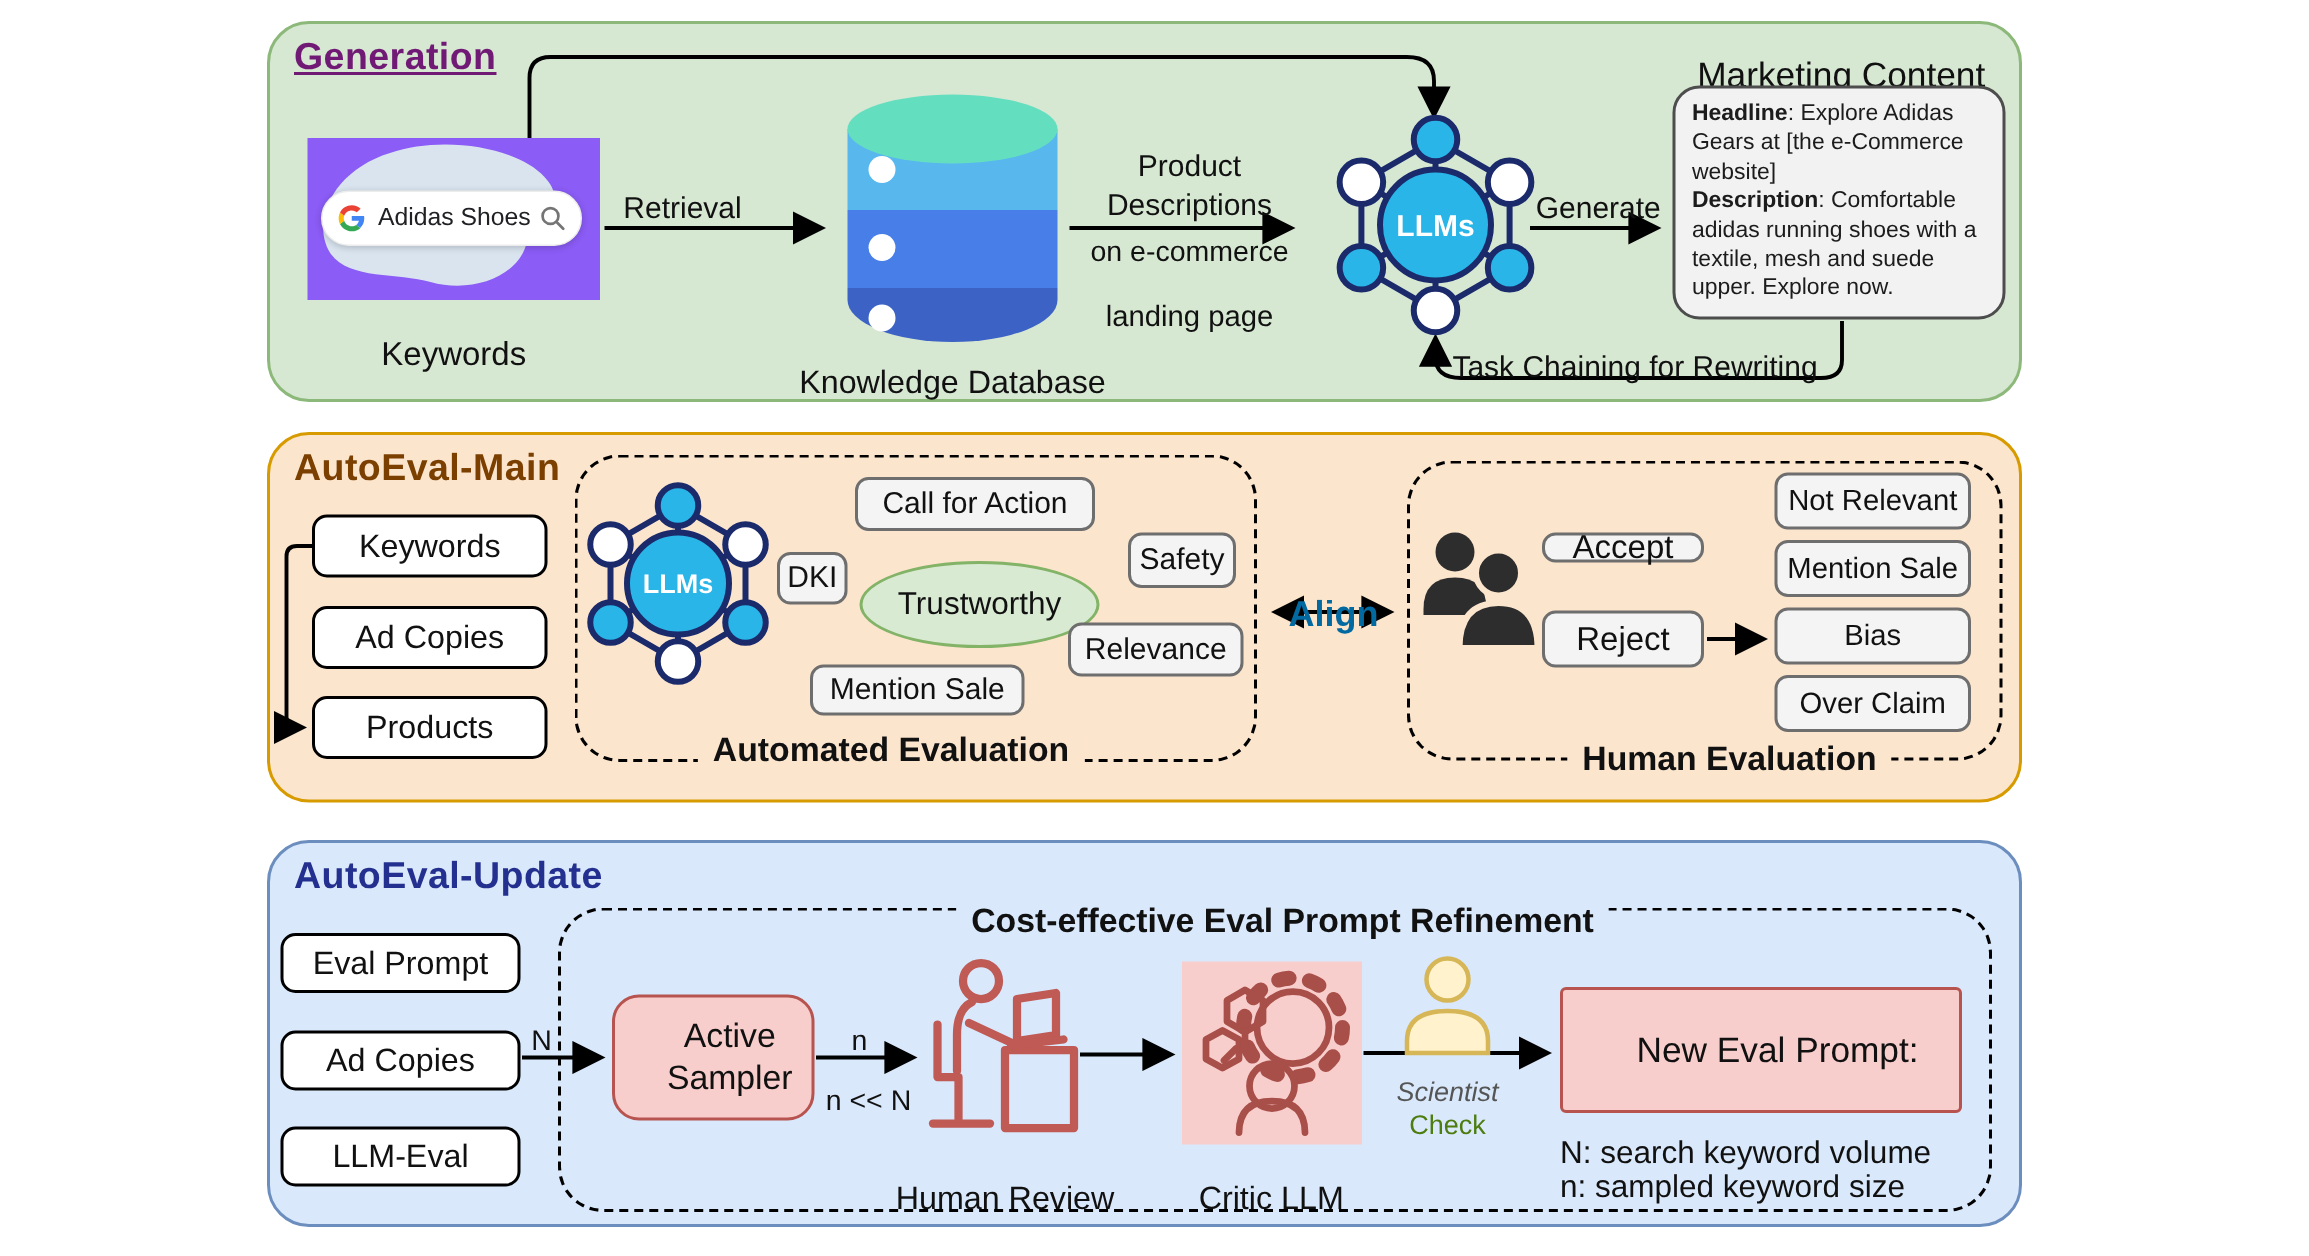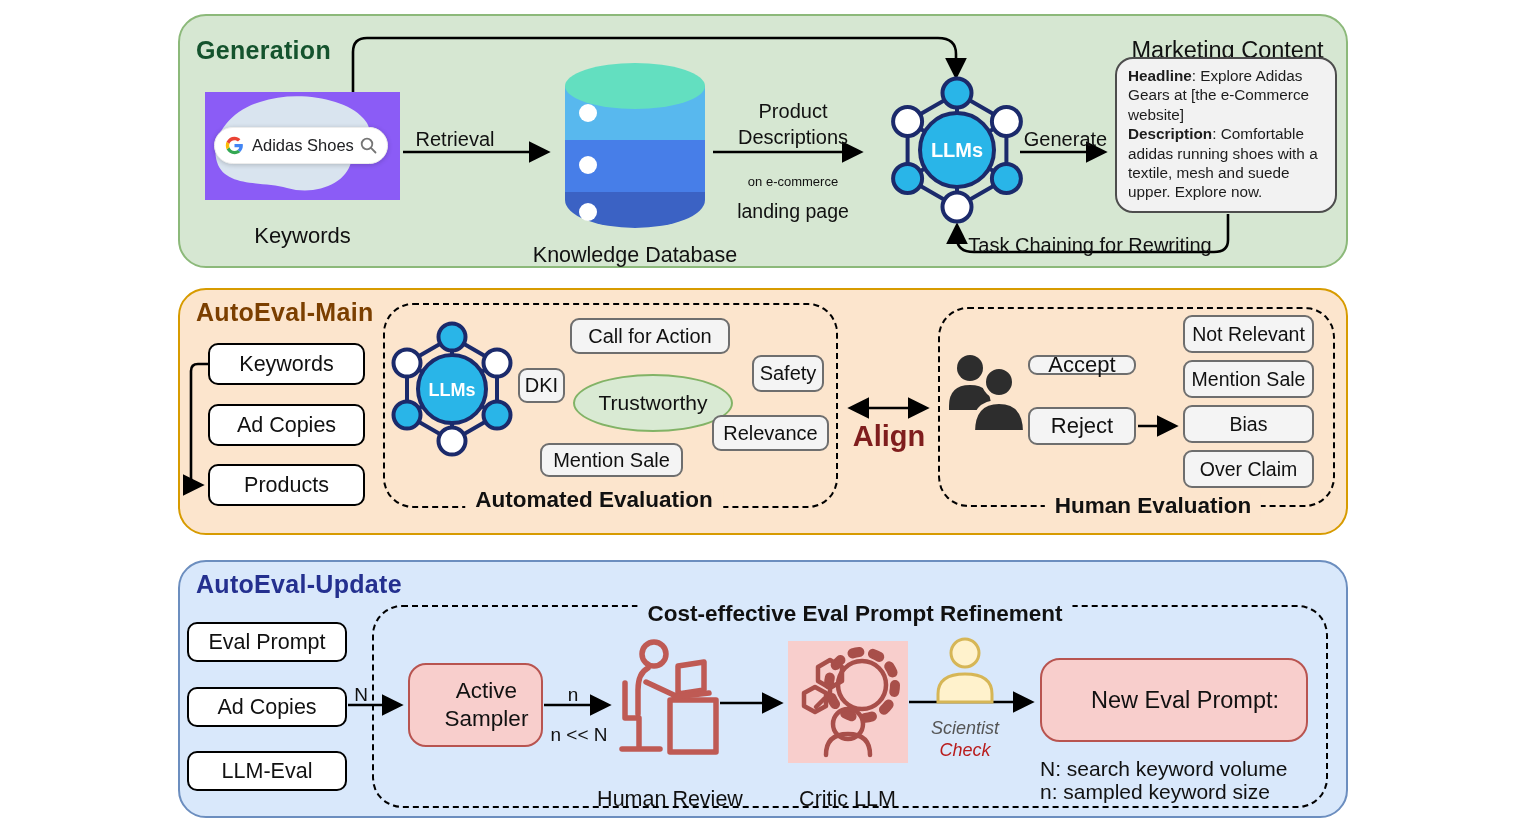--- a/index.html
+++ b/index.html
@@ -44,21 +44,21 @@
     <path d="M208,364 H198 Q191,364 191,371 V478 Q191,485 198,485 H201" marker-end="url(#ah)"></path>
     <path d="M851,408 H926" marker-start="url(#ah)" marker-end="url(#ah)"></path>
     <path d="M1138,426 H1175" marker-end="url(#ah)"></path>
     <path d="M348,705 H400" marker-end="url(#ah)"></path>
     <path d="M544,705 H608" marker-end="url(#ah)"></path>
     <path d="M720,703 H780" marker-end="url(#ah)"></path>
     <path d="M909,702 H1031" marker-end="url(#ah)"></path>
   </g>
 </svg>
 
-<div class="ptitle" style="left:196px;top:36px;color:#14532d;">Generation</div>
+<div class="ptitle" style="left:196px;top:24px;color:#701a75;text-decoration:underline;">Generation</div>
 
 <div class="abs" style="left:205px;top:92px;width:195px;height:108px;background:#8b5cf6;">
   <svg class="abs" style="left:0;top:0;" width="195" height="108" viewBox="0 0 195 108">
     <path fill="#d9e4ef" d="M55,10 C90,-2 140,6 158,26 C176,45 150,52 146,70 C141,92 110,104 82,96 C58,89 20,96 12,70 C5,48 22,20 55,10 Z"></path>
   </svg>
   <div class="abs" style="left:9px;top:35px;width:174px;height:37px;background:#fff;border:1px solid #ececec;border-radius:19px;
               box-shadow:0 1px 5px rgba(0,0,0,.2);display:flex;align-items:center;padding:0 10px;box-sizing:border-box;">
     <svg width="19" height="19" viewBox="0 0 48 48">
       <path fill="#4285F4" d="M45.1 24.5c0-1.6-.1-2.8-.4-4.1H24v7.8h11.9c-.2 2-1.5 5-4.4 7l6.7 5.2c4-3.7 6.9-9.2 6.9-15.9z"></path>
       <path fill="#34A853" d="M24 46c5.9 0 10.9-1.9 14.5-5.3l-6.9-5.3c-1.9 1.3-4.4 2.2-7.6 2.2-5.9 0-10.9-3.9-12.7-9.3L4.2 33.7C7.8 40.9 15.3 46 24 46z"></path>
@@ -82,21 +82,21 @@
   <path d="M5,134 H145 V142 A70,28 0 0 1 5,142 Z" fill="#3b62c4"></path>
   <ellipse cx="75" cy="28" rx="70" ry="23" fill="#63dfc0"></ellipse>
   <circle cx="28" cy="55" r="9" fill="#fff"></circle>
   <circle cx="28" cy="107" r="9" fill="#fff"></circle>
   <circle cx="28" cy="154" r="9" fill="#fff"></circle>
 </svg>
 <div class="lbl ctr" style="left:520px;top:231px;width:230px;font-size:21.5px;">Knowledge Database</div>
 
 <div class="lbl ctr" style="left:733px;top:88px;width:120px;font-size:20px;">Product</div>
 <div class="lbl ctr" style="left:713px;top:114px;width:160px;font-size:20px;">Descriptions</div>
-<div class="lbl ctr" style="left:723px;top:162px;width:140px;font-size:13px;">on e-commerce</div>
+<div class="lbl ctr" style="left:723px;top:146px;width:140px;font-size:19px;">on e-commerce</div>
 <div class="lbl ctr" style="left:723px;top:188px;width:140px;font-size:19.5px;">landing page</div>
 
 <svg class="abs" style="left:883px;top:76px;" width="148" height="148" viewBox="-74 -74 148 148">
   <g stroke="#1b2a6b" stroke-width="4" fill="none">
     <path d="M0,-57 L49.4,-28.5 L49.4,28.5 L0,57 L-49.4,28.5 L-49.4,-28.5 Z"></path>
     <path d="M0,0 L0,-57 M0,0 L49.4,-28.5 M0,0 L49.4,28.5 M0,0 L0,57 M0,0 L-49.4,28.5 M0,0 L-49.4,-28.5"></path>
   </g>
   <circle cx="0" cy="0" r="37" fill="#29b5e8" stroke="#1b2a6b" stroke-width="4"></circle>
   <circle cx="0" cy="-57" r="14.5" fill="#29b5e8" stroke="#1b2a6b" stroke-width="4"></circle>
   <circle cx="49.4" cy="-28.5" r="14.5" fill="#ffffff" stroke="#1b2a6b" stroke-width="4"></circle>
@@ -145,21 +145,21 @@
 <div class="tag" style="left:570px;top:318px;width:160px;height:36px;">Call for Action</div>
 <div class="tag" style="left:518px;top:368px;width:47px;height:35px;">DKI</div>
 <div class="abs ctr" style="left:573px;top:362px;width:160px;height:58px;border-radius:50%;background:#d9ead3;border:2px solid #82b366;
             font-size:21px;box-sizing:border-box;">Trustworthy</div>
 <div class="tag" style="left:752px;top:355px;width:72px;height:37px;">Safety</div>
 <div class="tag" style="left:712px;top:415px;width:117px;height:36px;">Relevance</div>
 <div class="tag" style="left:540px;top:443px;width:143px;height:34px;">Mention Sale</div>
 
 <div class="masklbl" style="left:594px;top:500px;background:#fce5cd;">Automated Evaluation</div>
 
-<div class="lbl" style="left:889px;top:420px;transform:translateX(-50%);font-weight:bold;font-size:29px;color:#7f1d1d;">Align</div>
+<div class="lbl" style="left:889px;top:396px;transform:translateX(-50%);font-weight:bold;font-size:24px;color:#0369a1;">Align</div>
 
 <div class="dashed" style="left:938px;top:307px;width:397px;height:200px;"></div>
 
 <svg class="abs" style="left:943px;top:352px;" width="88" height="84" viewBox="0 0 88 84">
   <circle cx="27" cy="16" r="13" fill="#2d2d2d"></circle>
   <path d="M6,58 L6,54 Q6,33 27,33 Q48,33 48,54 L48,58 Z" fill="#2d2d2d"></path>
   <circle cx="56" cy="30" r="15" fill="#2d2d2d" stroke="#fce5cd" stroke-width="4"></circle>
   <path d="M30,80 Q30,50 56,50 Q82,50 82,80 Z" fill="#2d2d2d" stroke="#fce5cd" stroke-width="4"></path>
 </svg>
 
@@ -220,20 +220,20 @@
     </g>
   </svg>
 </div>
 <div class="lbl ctr" style="left:785px;top:775px;width:125px;font-size:21.5px;">Critic LLM</div>
 
 <svg class="abs" style="left:933px;top:636px;" width="64" height="72" viewBox="0 0 64 72">
   <circle cx="32" cy="17" r="14" fill="#fff2cc" stroke="#d6b656" stroke-width="3"></circle>
   <path d="M5,66 V58 Q5,38 32,38 Q59,38 59,58 V66 Z" fill="#fff2cc" stroke="#d6b656" stroke-width="3"></path>
 </svg>
 <div class="lbl ctr" style="left:925px;top:706px;width:80px;font-size:18px;font-style:italic;color:#555;">Scientist</div>
-<div class="lbl ctr" style="left:925px;top:728px;width:80px;font-size:18px;font-style:italic;color:#b91c1c;">Check</div>
-
-<div class="pink" style="left:1040px;top:658px;width:268px;height:84px;border-radius:20px;font-size:23.5px;line-height:30px;">
+<div class="lbl ctr" style="left:925px;top:728px;width:80px;font-size:18px;color:#4d7c0f;">Check</div>
+
+<div class="pink" style="left:1040px;top:658px;width:268px;height:84px;border-radius:4px;font-size:23.5px;line-height:30px;">
   <span>New Eval Prompt:</span>
 </div>
 
 <div class="lbl" style="left:1040px;top:757px;font-size:21px;">N: search keyword volume</div>
 <div class="lbl" style="left:1040px;top:780px;font-size:21px;">n: sampled keyword size</div>
 
 </body></html>

